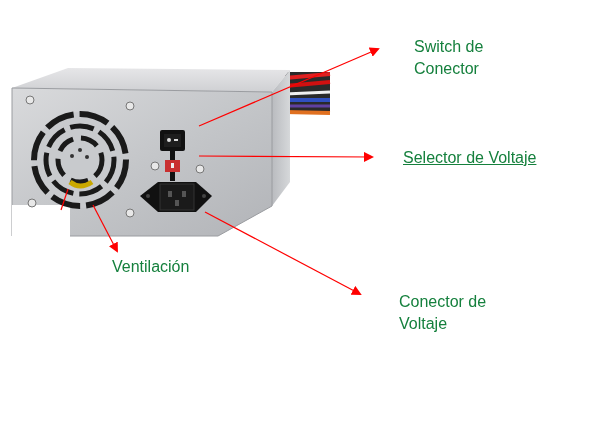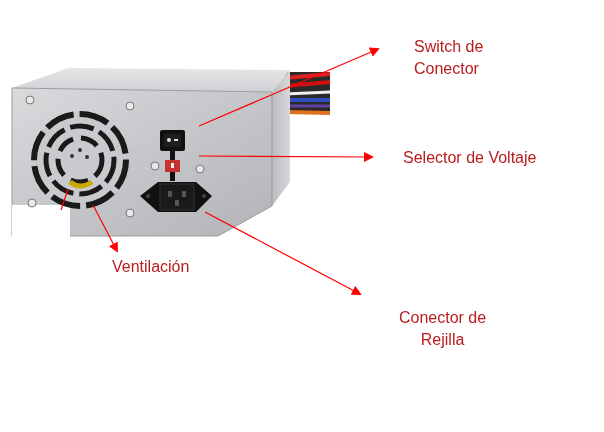--- a/index.html
+++ b/index.html
@@ -1,18 +1,18 @@
 <!DOCTYPE html>
 <html><head>
 <meta charset="utf-8">
 <style>
   html, body { margin:0; padding:0; background:#ffffff; }
   body { width:604px; height:432px; position:relative; overflow:hidden; font-family:"Liberation Sans", sans-serif; }
   .stage { position:absolute; left:0; top:0; width:604px; height:432px; }
-  .label { position:absolute; font-size:16px; line-height:22px; color:#b91c1c; white-space:nowrap; }
+  .label { position:absolute; font-size:16px; line-height:22px; color:#15803d; white-space:nowrap; }
   .label span { display:block; }
 </style>
 </head>
 <body>
 
 <div class="stage">
   <svg width="604" height="432" viewBox="0 0 604 432">
     <defs>
       <linearGradient id="face" x1="0" y1="0" x2="1" y2="1">
         <stop offset="0" stop-color="#d9dadc"></stop>
@@ -98,23 +98,23 @@
       <line x1="205" y1="212" x2="360" y2="294" marker-end="url(#arrowhead)"></line>
       <line x1="93" y1="205" x2="117" y2="251" marker-end="url(#arrowhead)"></line>
       <line x1="68" y1="189" x2="61" y2="210"></line>
     </g>
   </svg>
 
   <div class="label" style="left:414px; top:36px;">
     <span>Switch de</span>
     <span>Conector</span>
   </div>
-  <div class="label" style="left:403px; top:147px;">
+  <div class="label" style="left:403px; top:147px;text-decoration:underline;">
     <span>Selector de Voltaje</span>
   </div>
   <div class="label" style="left:112px; top:256px;">
     <span>Ventilación</span>
   </div>
-  <div class="label" style="left:399px; top:307px;text-align:center;">
+  <div class="label" style="left:399px; top:291px;">
     <span>Conector de</span>
-    <span>Rejilla</span>
+    <span>Voltaje</span>
   </div>
 </div>
 
 </body></html>

